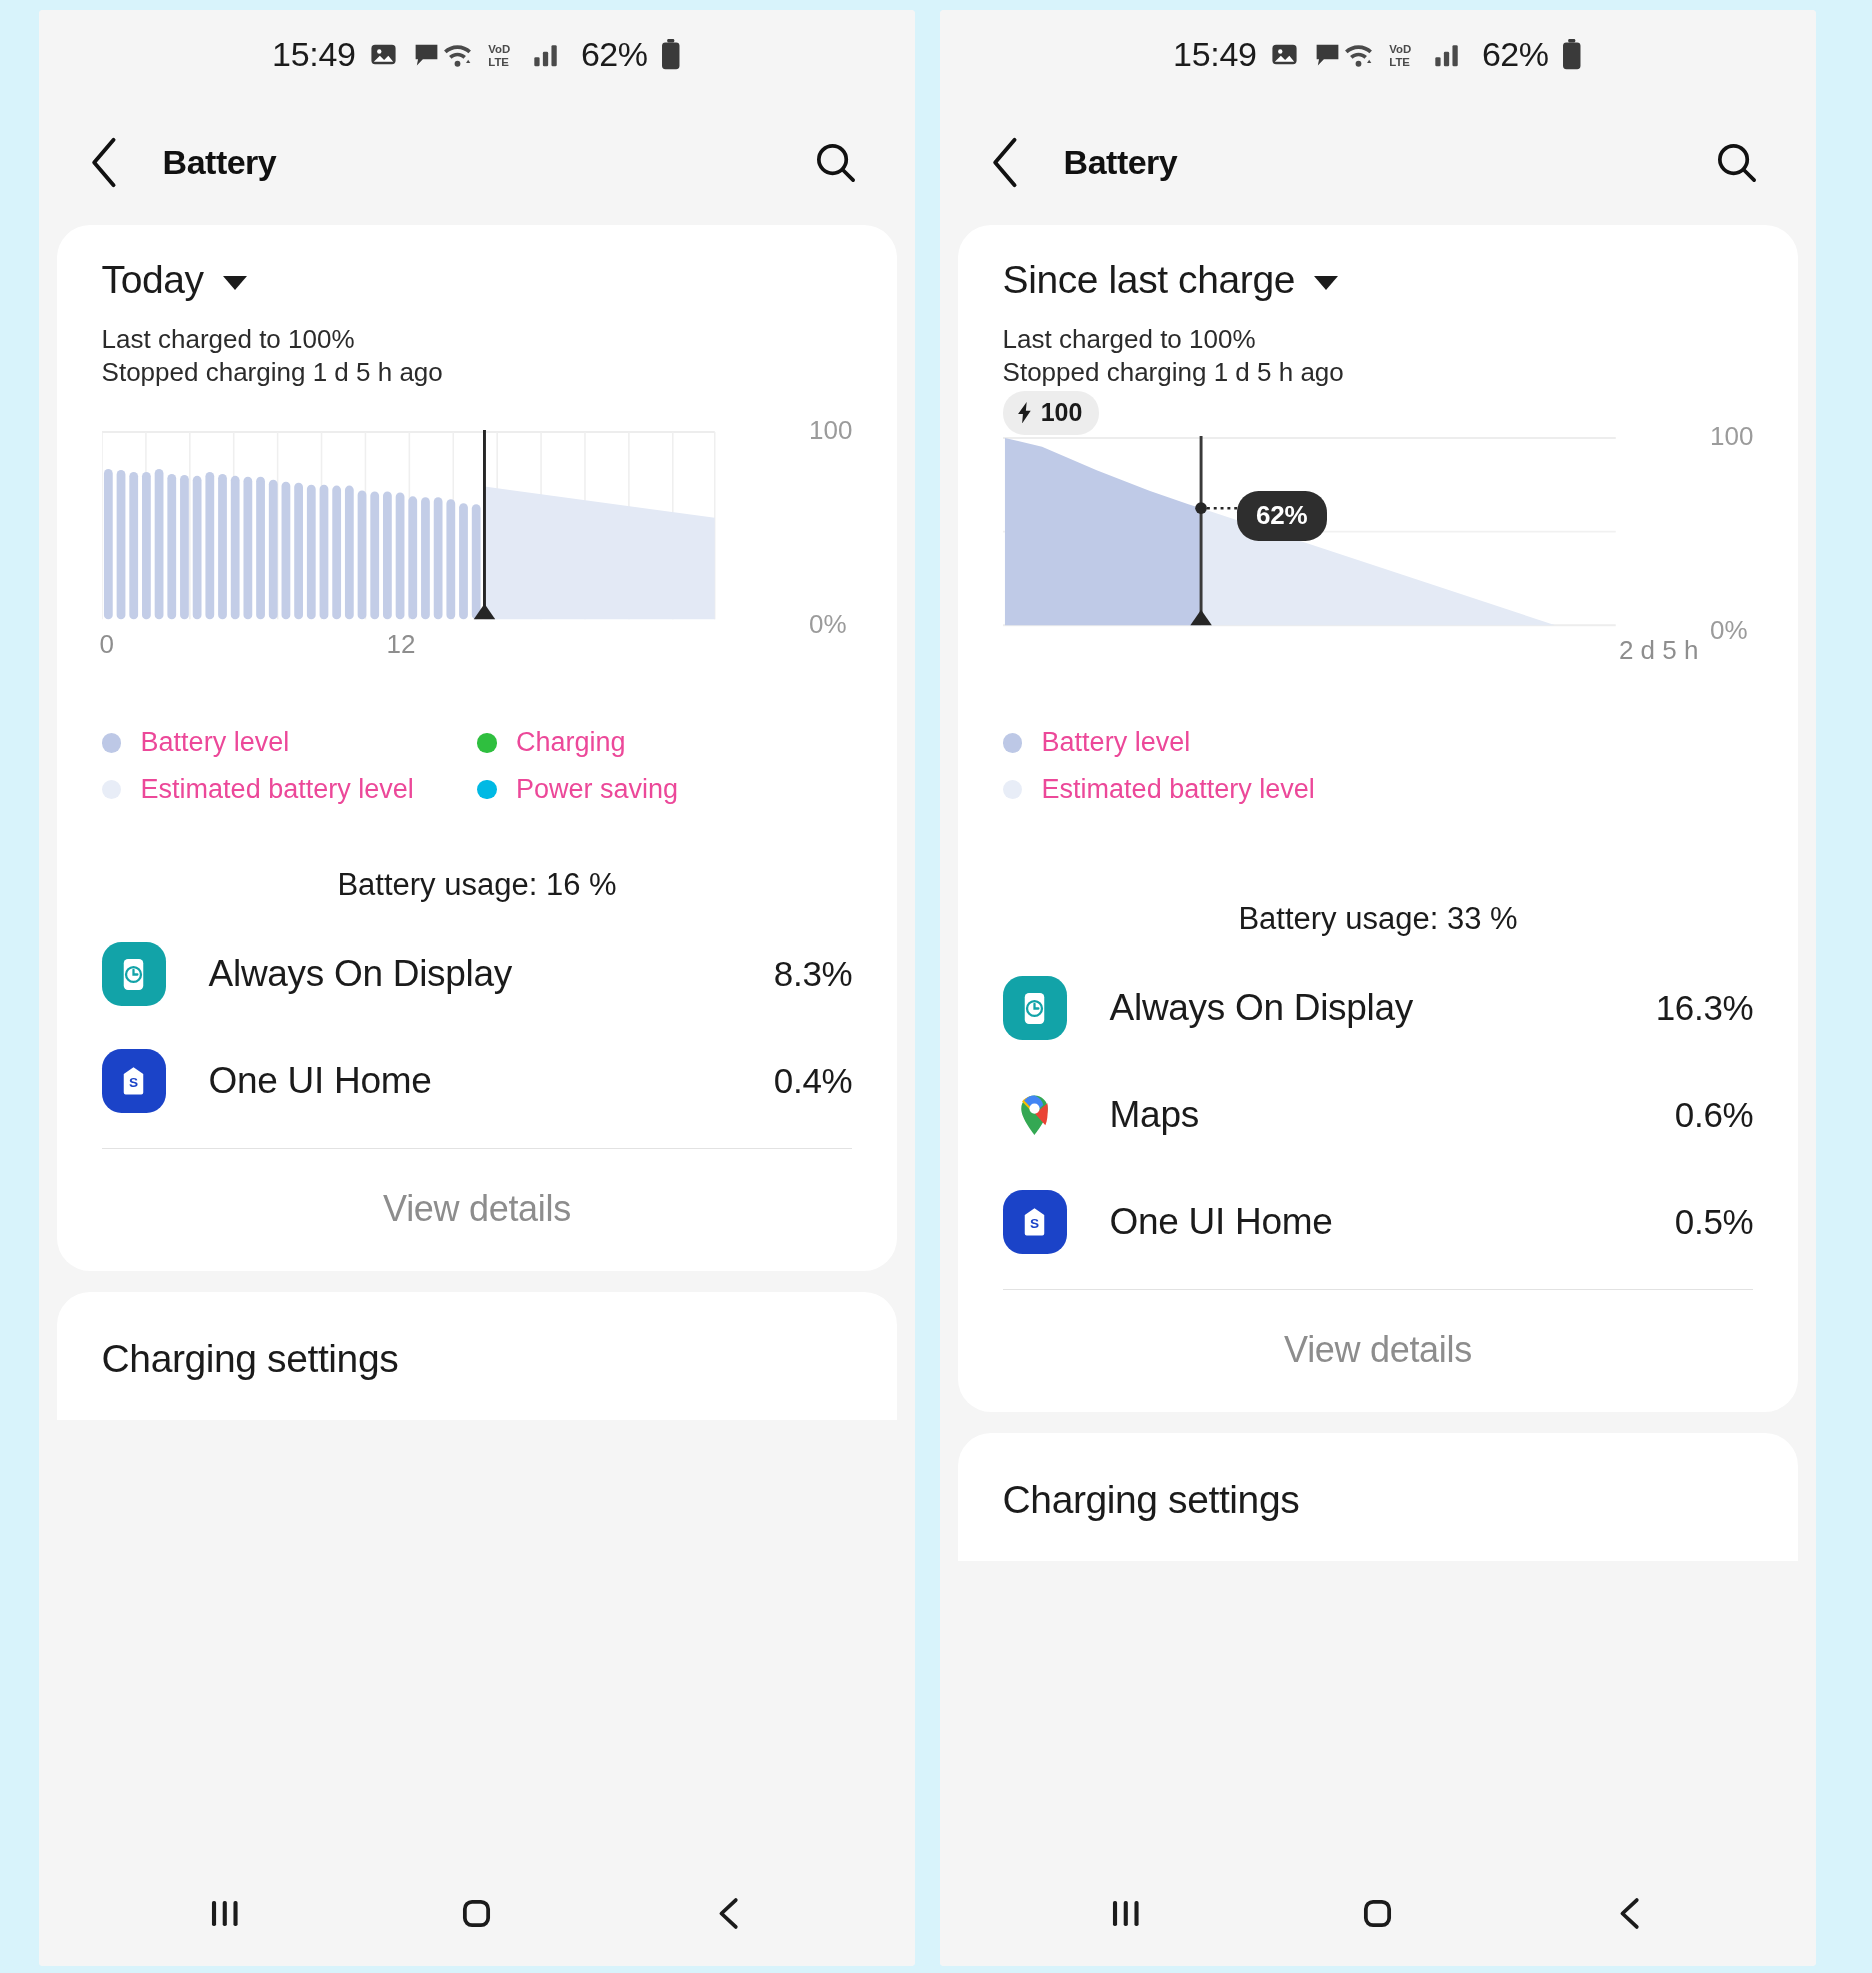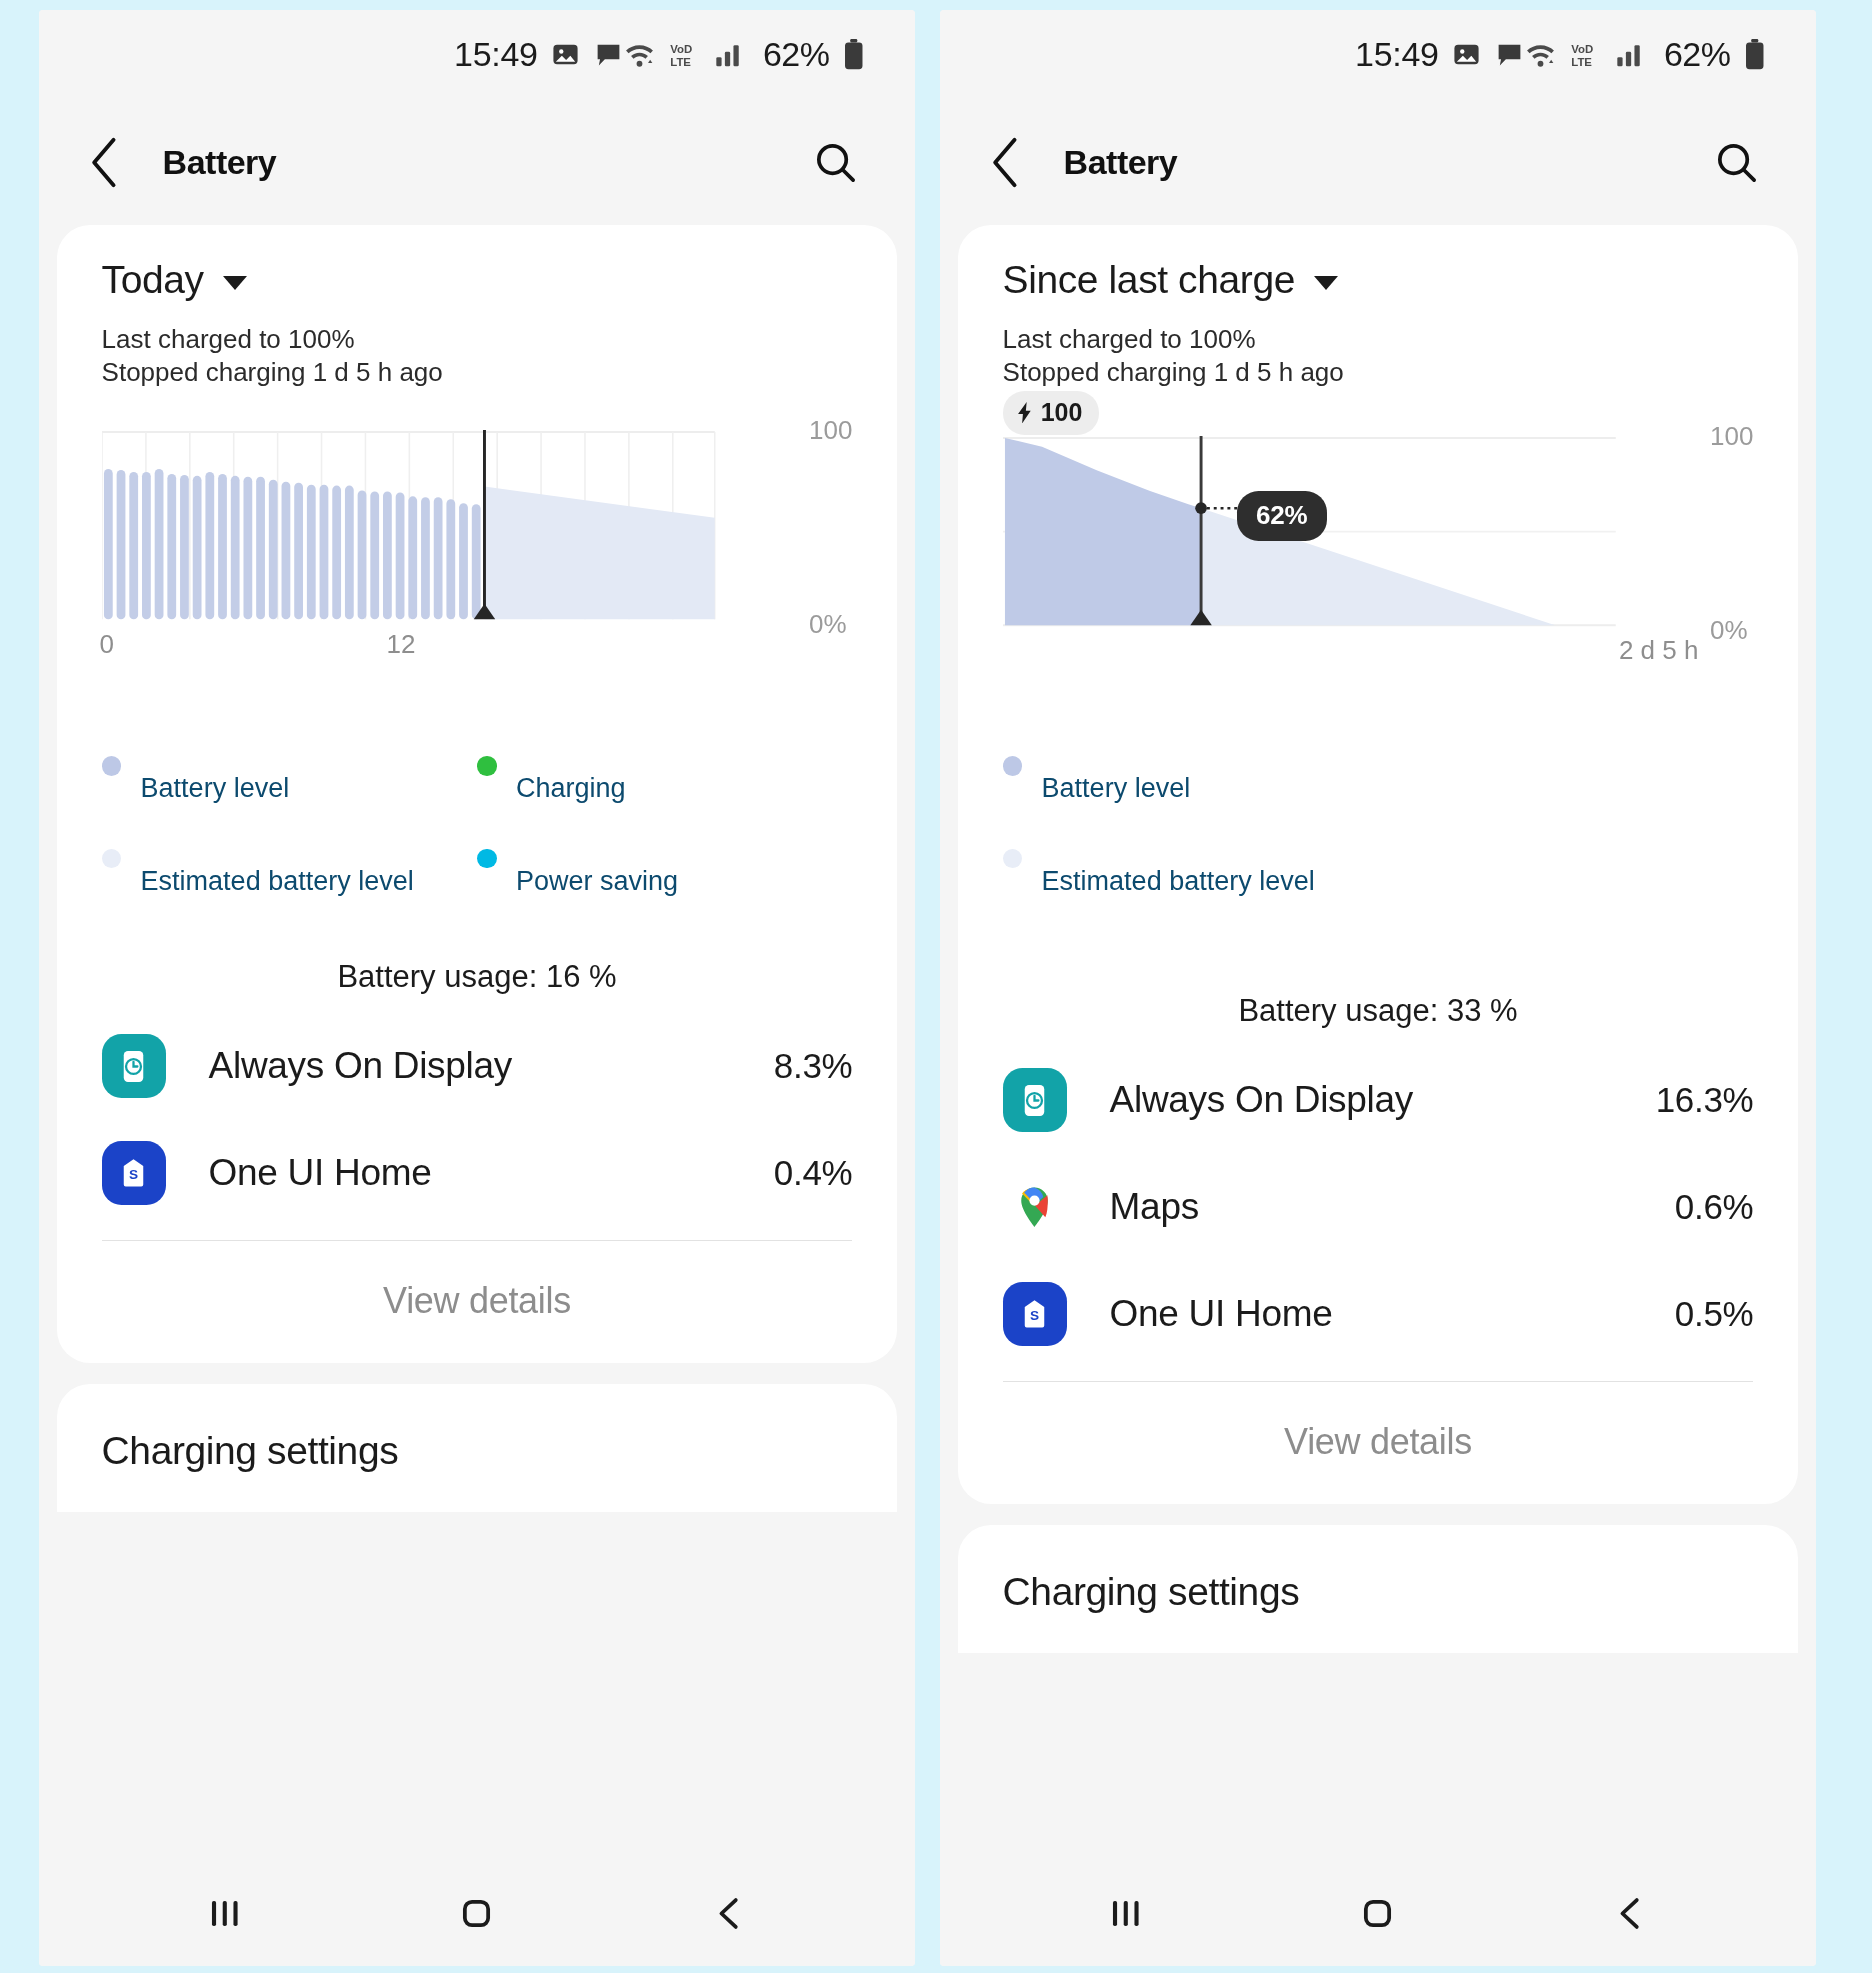--- a/index.html
+++ b/index.html
@@ -27,21 +27,21 @@
     display: flex;
     flex-direction: column;
   }
 
   
   .statusbar {
     height: 90px;
     flex: 0 0 90px;
     display: flex;
     align-items: center;
-    justify-content: flex-end;
+    justify-content: center;
     padding: 0 51px 0 51px;
     background: #f5f5f5;
   }
   .sb-left { display: flex; align-items: center; gap: 13.7px; }
   .sb-time { font-size: 34px; color: #1b1b1b; letter-spacing: -0.3px; font-weight: 400; }
   .sb-right { display: flex; align-items: center; gap: 13px; }
   .sb-pct { font-size: 34px; color: #1b1b1b; letter-spacing: -0.5px; margin-left: 5.9px; }
   .ic { display: inline-flex; align-items: center; justify-content: center; }
 
   
@@ -136,21 +136,21 @@
   
   .legend {
     margin-top: 55px;
     display: grid;
     grid-template-columns: 1fr 1fr;
     row-gap: 15.6px;
   }
   .legend.two { grid-template-columns: 1fr; row-gap: 15.6px; }
   .lg-item { display: flex; align-items: center; gap: 19.5px; }
   .dot { width: 19.5px; height: 19.5px; border-radius: 50%; flex: 0 0 19.5px; }
-  .lg-text { font-size: 27px; color: #0c4a6e; margin-top: 46px; }
+  .lg-text { font-size: 27px; color: #ec4899; }
 
   
   .usage-title { margin-top: 62px; font-size: 31px; color: #1b1b1b; text-align: center; }
 
   .applist { margin-top: 17.6px; }
   .approw {
     display: flex;
     align-items: center;
     height: 107px;
     cursor: pointer;

